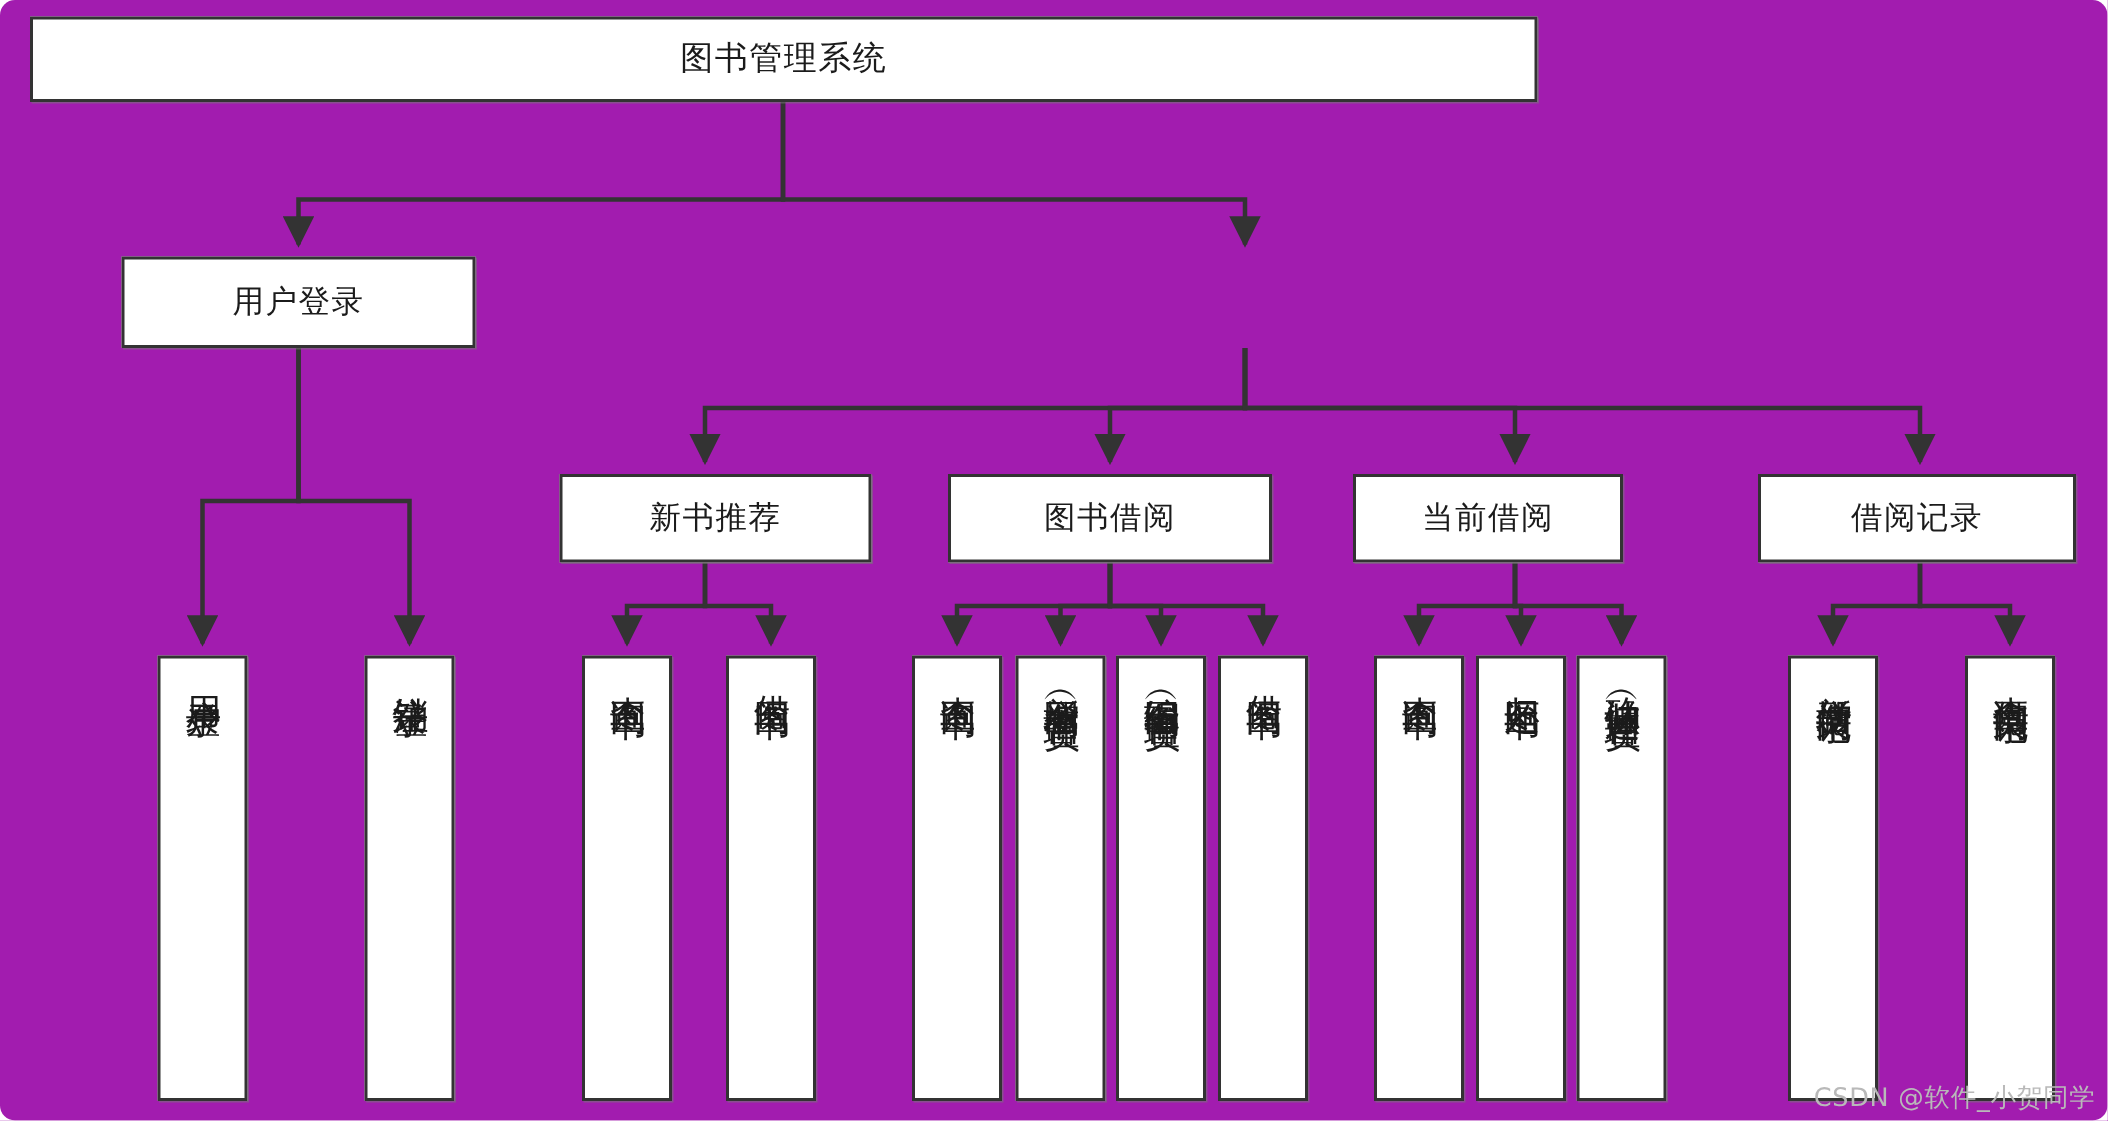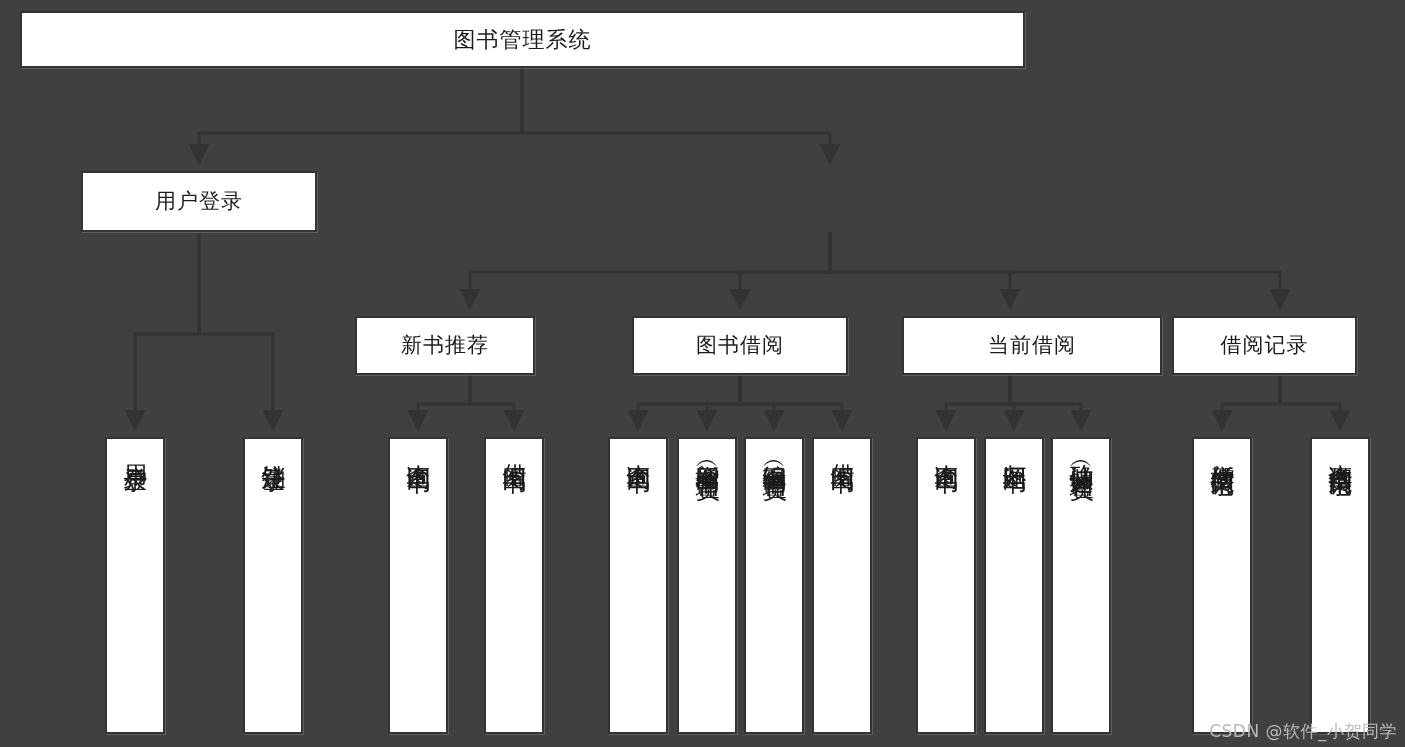--- a/index.html
+++ b/index.html
@@ -5,23 +5,24 @@
 <style>
   html, body {
     margin: 0;
     padding: 0;
     background: #ffffff;
   }
   #canvas {
     position: relative;
     width: 1405px;
     height: 747px;
-    background: #404040;
+    background: #a21caf;
     font-family: "DejaVu Sans", "Liberation Sans", sans-serif;
     overflow: hidden;
+    border-radius: 10px;
   }
   #edges {
     position: absolute;
     left: 0;
     top: 0;
     width: 1405px;
     height: 747px;
     pointer-events: none;
   }
   .node {
@@ -120,30 +121,30 @@
   </svg>
 
   <div class="node horiz root" style="left:20px; top:11px; width:1005px; height:57px;">
     <span class="node-label">图书管理系统</span>
   </div>
 
   <div class="node horiz" style="left:81px; top:171px; width:236px; height:61px;">
     <span class="node-label">用户登录</span>
   </div>
 
-  <div class="node horiz" style="left:355px; top:316px; width:180px; height:59px;">
+  <div class="node horiz" style="left:373px; top:316px; width:208px; height:59px;">
     <span class="node-label">新书推荐</span>
   </div>
   <div class="node horiz" style="left:632px; top:316px; width:216px; height:59px;">
     <span class="node-label">图书借阅</span>
   </div>
-  <div class="node horiz" style="left:902px; top:316px; width:260px; height:59px;">
+  <div class="node horiz" style="left:902px; top:316px; width:180px; height:59px;">
     <span class="node-label">当前借阅</span>
   </div>
-  <div class="node horiz" style="left:1172px; top:316px; width:185px; height:59px;">
+  <div class="node horiz" style="left:1172px; top:316px; width:212px; height:59px;">
     <span class="node-label">借阅记录</span>
   </div>
 
   <div class="node vert" style="left:105px; top:437px; width:60px; height:297px;">
     <span class="node-label">用户登录</span>
   </div>
   <div class="node vert" style="left:243px; top:437px; width:60px; height:297px;">
     <span class="node-label">注销登录</span>
   </div>
   <div class="node vert" style="left:388px; top:437px; width:60px; height:297px;">

